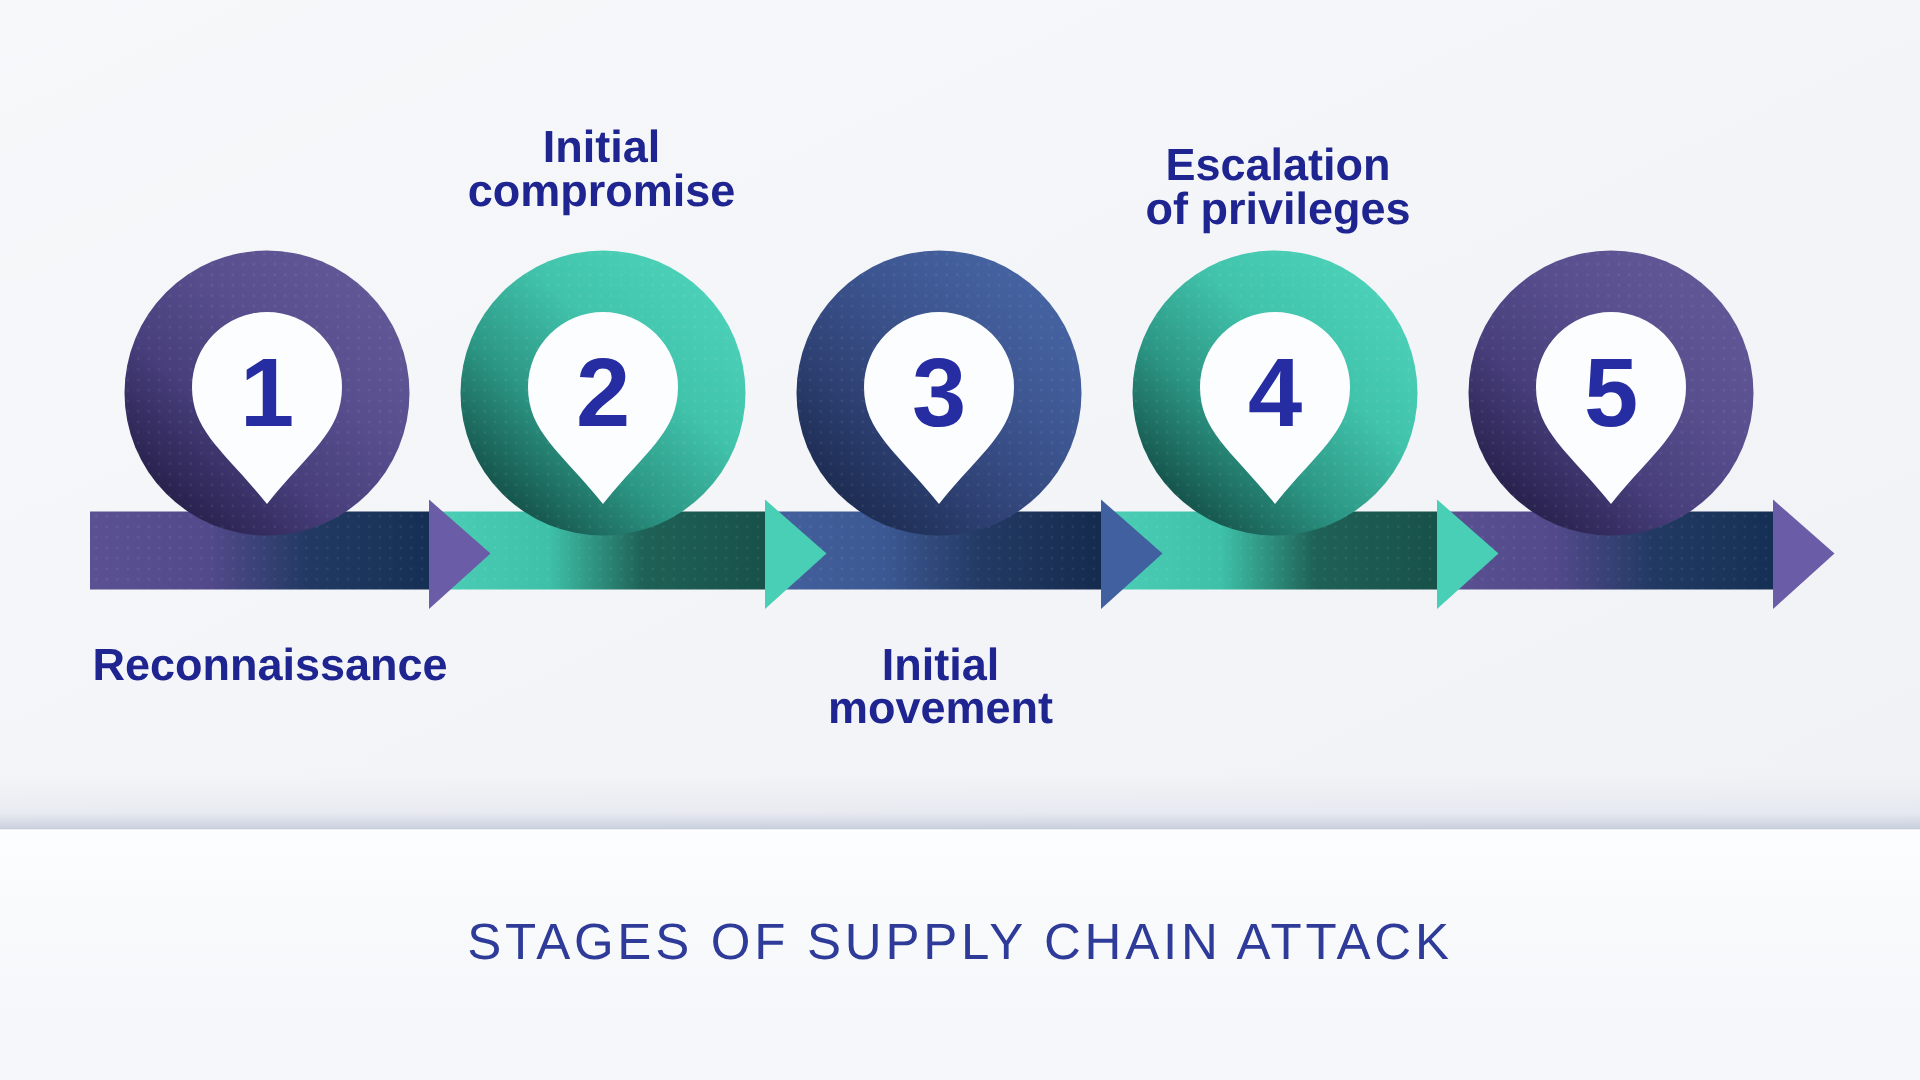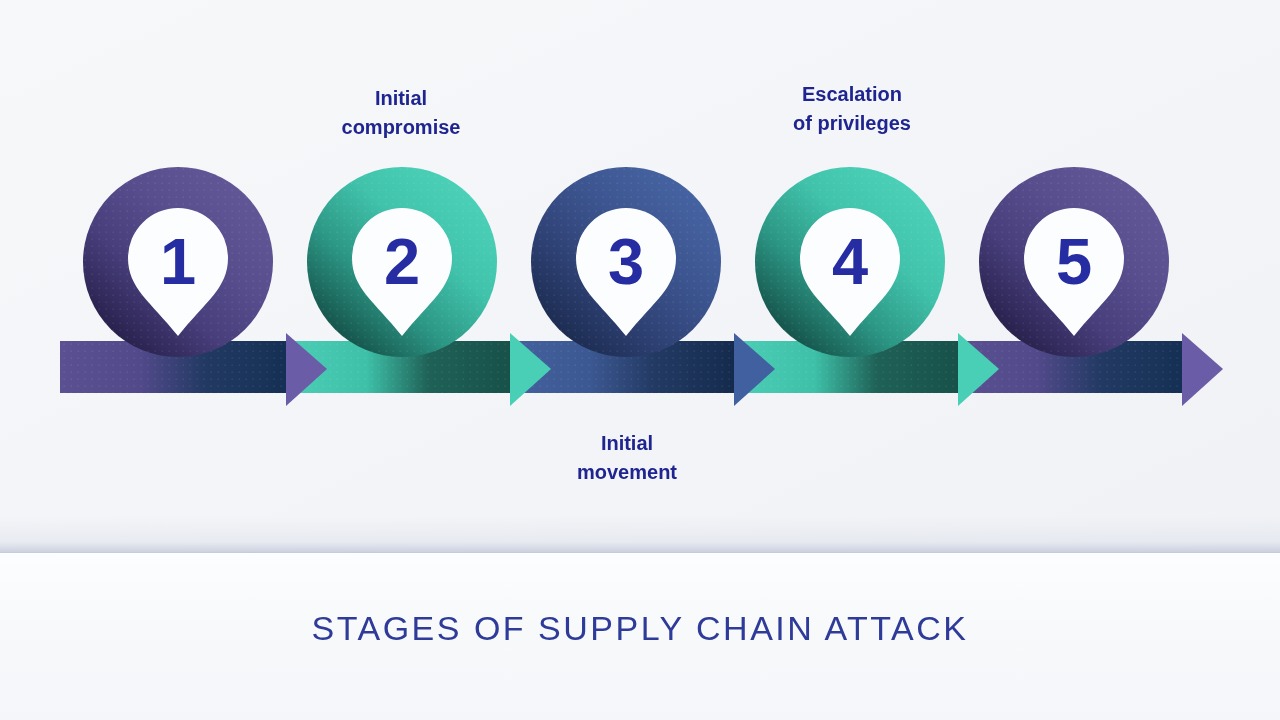--- a/index.html
+++ b/index.html
@@ -25,21 +25,21 @@
     font-size: 65px;
     font-weight: bold;
     line-height: 68px;
     color: #262ca1;
     letter-spacing: 0px;
   }
   .stage-label {
     position: absolute;
     transform: translateX(-50%);
     text-align: center;
-    font-size: 20px;
+    font-size: 30px;
     font-weight: bold;
     line-height: 29px;
     color: #1f2590;
     white-space: pre-line;
   }
   .panel-shadow {
     position: absolute; left: 0; top: 516px;
     width: 1280px; height: 37px;
     background: linear-gradient(180deg,
       rgba(243,244,247,0) 0%,
@@ -147,25 +147,26 @@
       <polygon points="958,333 958,406 999,369" fill="#48cfb5"></polygon>
       <polygon points="1182,333 1182,406 1223,369" fill="#6a5ca6"></polygon>
     </svg>
 
     <div class="stage-number" style="left:178px">1</div>
     <div class="stage-number" style="left:402px">2</div>
     <div class="stage-number" style="left:626px">3</div>
     <div class="stage-number" style="left:850px">4</div>
     <div class="stage-number" style="left:1074px">5</div>
 
+    <div class="stage-label" style="left:180px;  top:429px">Reconnaissance</div>
     <div class="stage-label" style="left:401px;  top:84px">Initial
 compromise</div>
     <div class="stage-label" style="left:627px;  top:429px">Initial
 movement</div>
-    <div class="stage-label" style="left:852px;  top:80px">Escalation
+    <div class="stage-label" style="left:852px;  top:96px">Escalation
 of privileges</div>
   </div>
 
   <div class="panel-shadow"></div>
 
   <div class="footer-panel">
     <div class="footer-title">STAGES OF SUPPLY CHAIN ATTACK</div>
   </div>
 
 </div>

